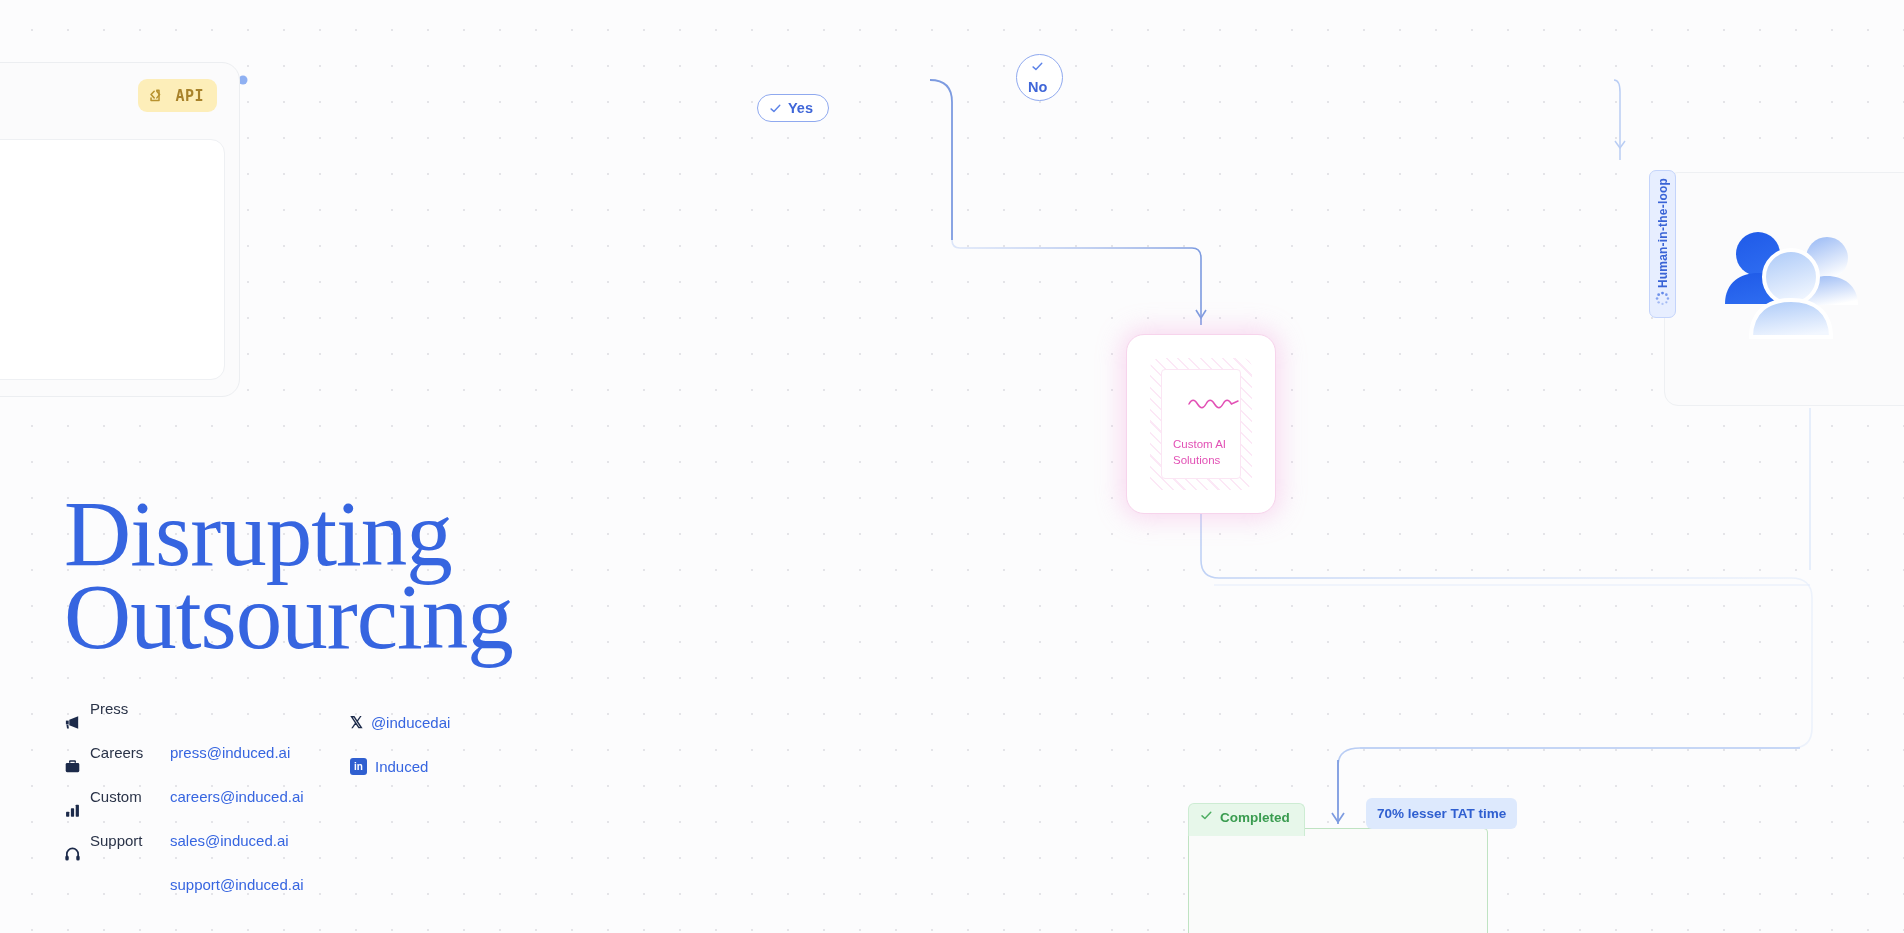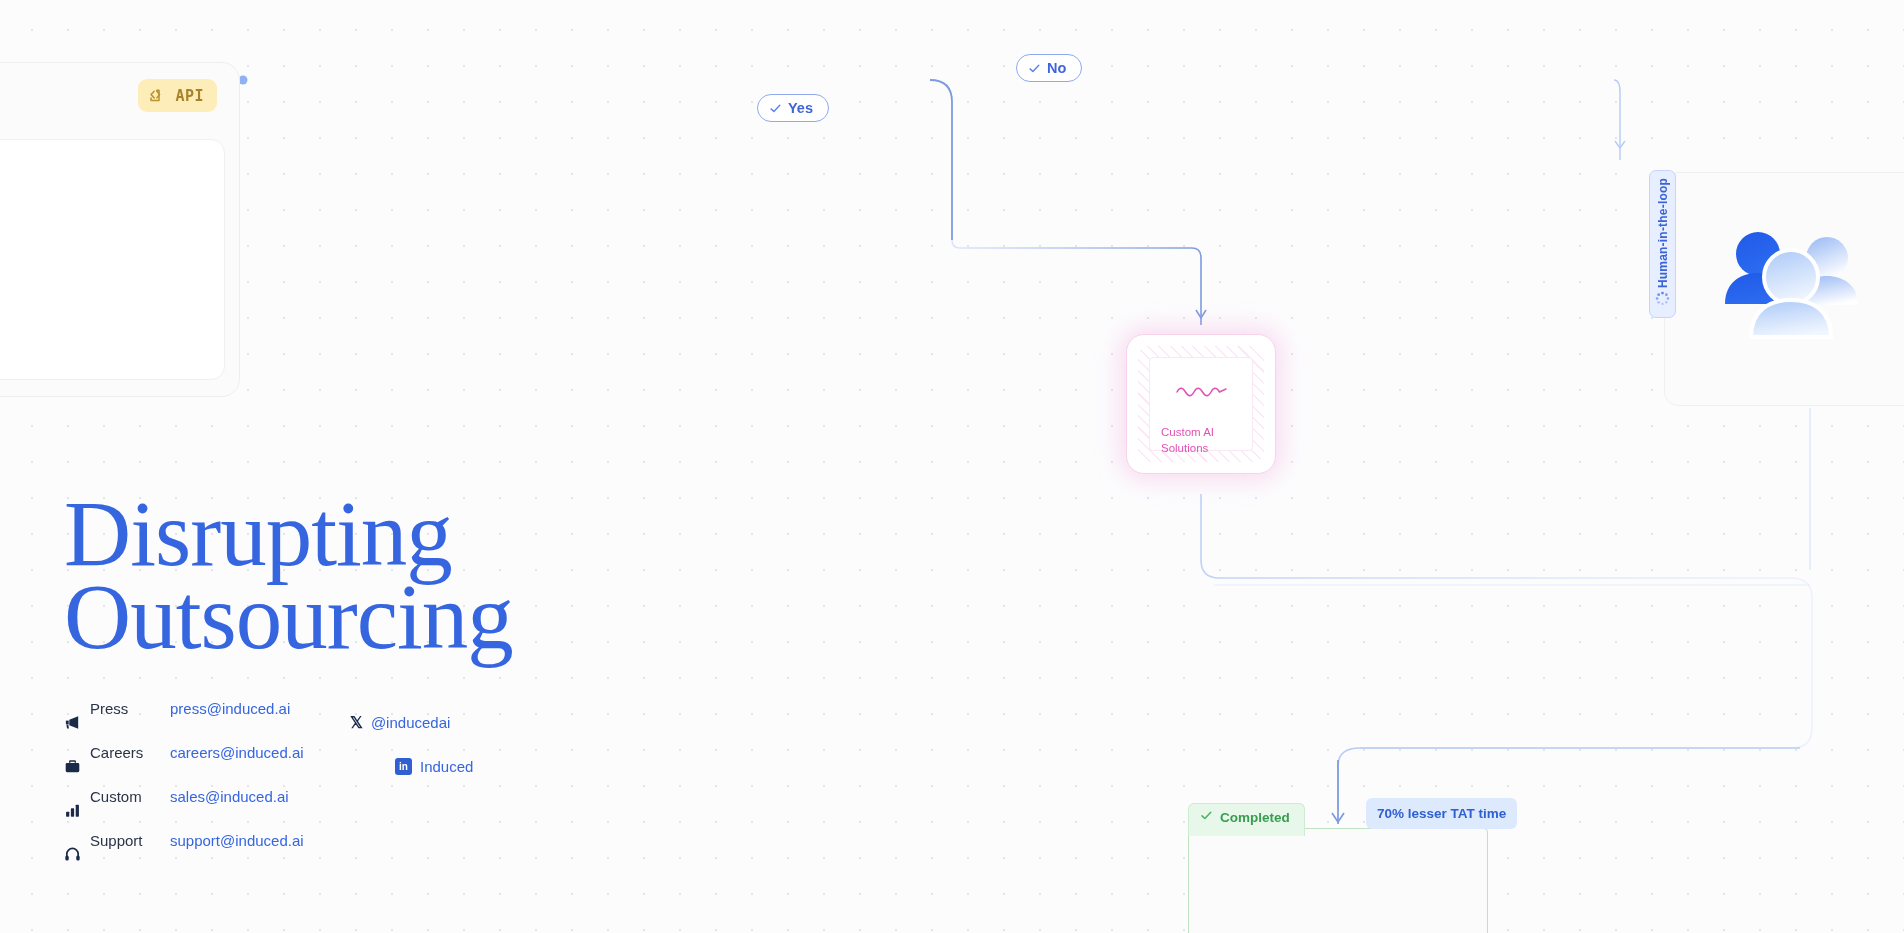--- a/index.html
+++ b/index.html
@@ -99,35 +99,35 @@
     border-radius: 999px;
     padding: 5px 15px 5px 11px;
     font-size: 14.5px;
     font-weight: 600;
     color: #3f66d8;
     z-index: 5;
     white-space: nowrap;
   }
   .pill svg { display: block; }
   #pill-yes { left: 757px; top: 94px; }
-  #pill-no  { left: 1016px; top: 54px; }
+  #pill-no  { left: 1016px; top: 54px; flex-direction: column; }
 
   
   .ai-node {
     position: absolute;
     left: 1126px;
     top: 334px;
     width: 150px;
-    height: 140px;
+    height: 180px;
     background: #fff;
     border: 1.5px solid #f7d4ec;
     border-radius: 18px;
     box-shadow: 0 0 24px 5px rgba(244,164,222,.38);
     z-index: 5;
-    padding: 11px;
+    padding: 23px;
   }
   .ai-hatch {
     width: 100%;
     height: 100%;
     border-radius: 10px;
     background-image: repeating-linear-gradient(
       45deg,
       #fce8f6 0 1.5px,
       transparent 1.5px 8px);
     padding: 11px;
@@ -274,20 +274,21 @@
   .crow .lbl {
     width: 80px;
     font-size: 15px;
     color: #2a3348;
   }
   .crow .mail {
     width: 180px;
     font-size: 15px;
     color: #3665e0;
     text-decoration: none;
+    margin-top: 44px;
   }
   .crow .soc {
     display: flex;
     align-items: center;
     gap: 8px;
     font-size: 15px;
     color: #3665e0;
     text-decoration: none;
   }
   .soc-x {
@@ -300,21 +301,20 @@
     display: inline-flex;
     align-items: center;
     justify-content: center;
     width: 17px; height: 17px;
     background: #2f5fd0;
     color: #fff;
     border-radius: 3px;
     font-size: 10px;
     font-weight: 700;
     line-height: 17px;
-    margin-left: 45px;
   }
 </style>
 </head>
 <body>
 
 <div id="canvas">
 
   <svg id="wires" viewBox="0 0 1904 933" preserveAspectRatio="none">
     <defs>
       <linearGradient id="gFade" x1="0" y1="0" x2="1" y2="0">

